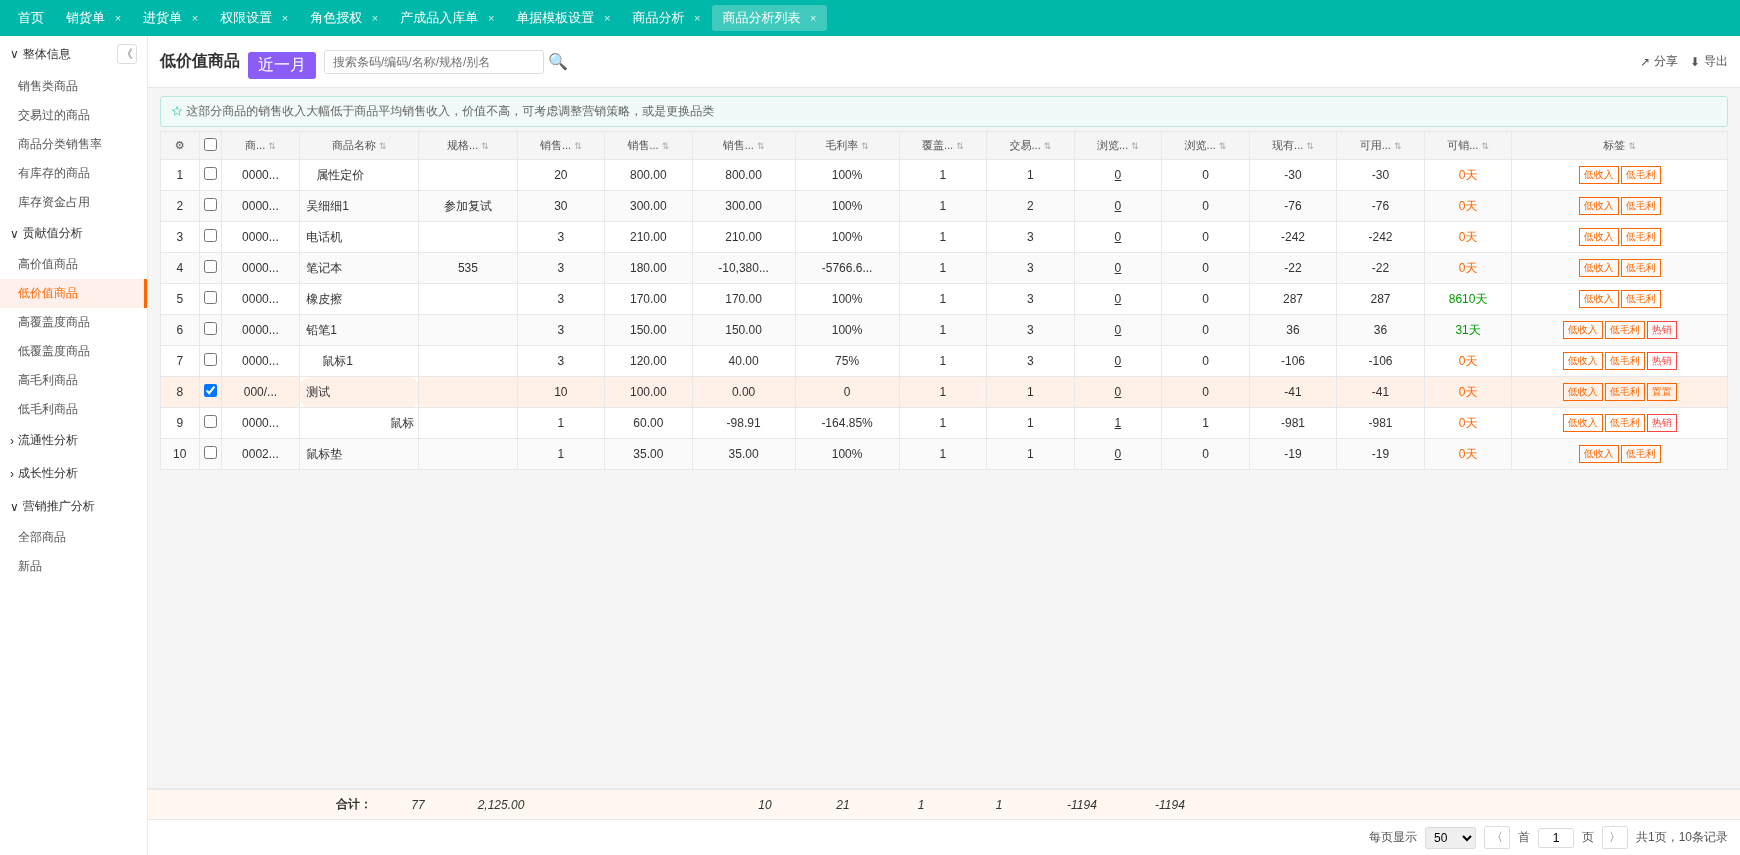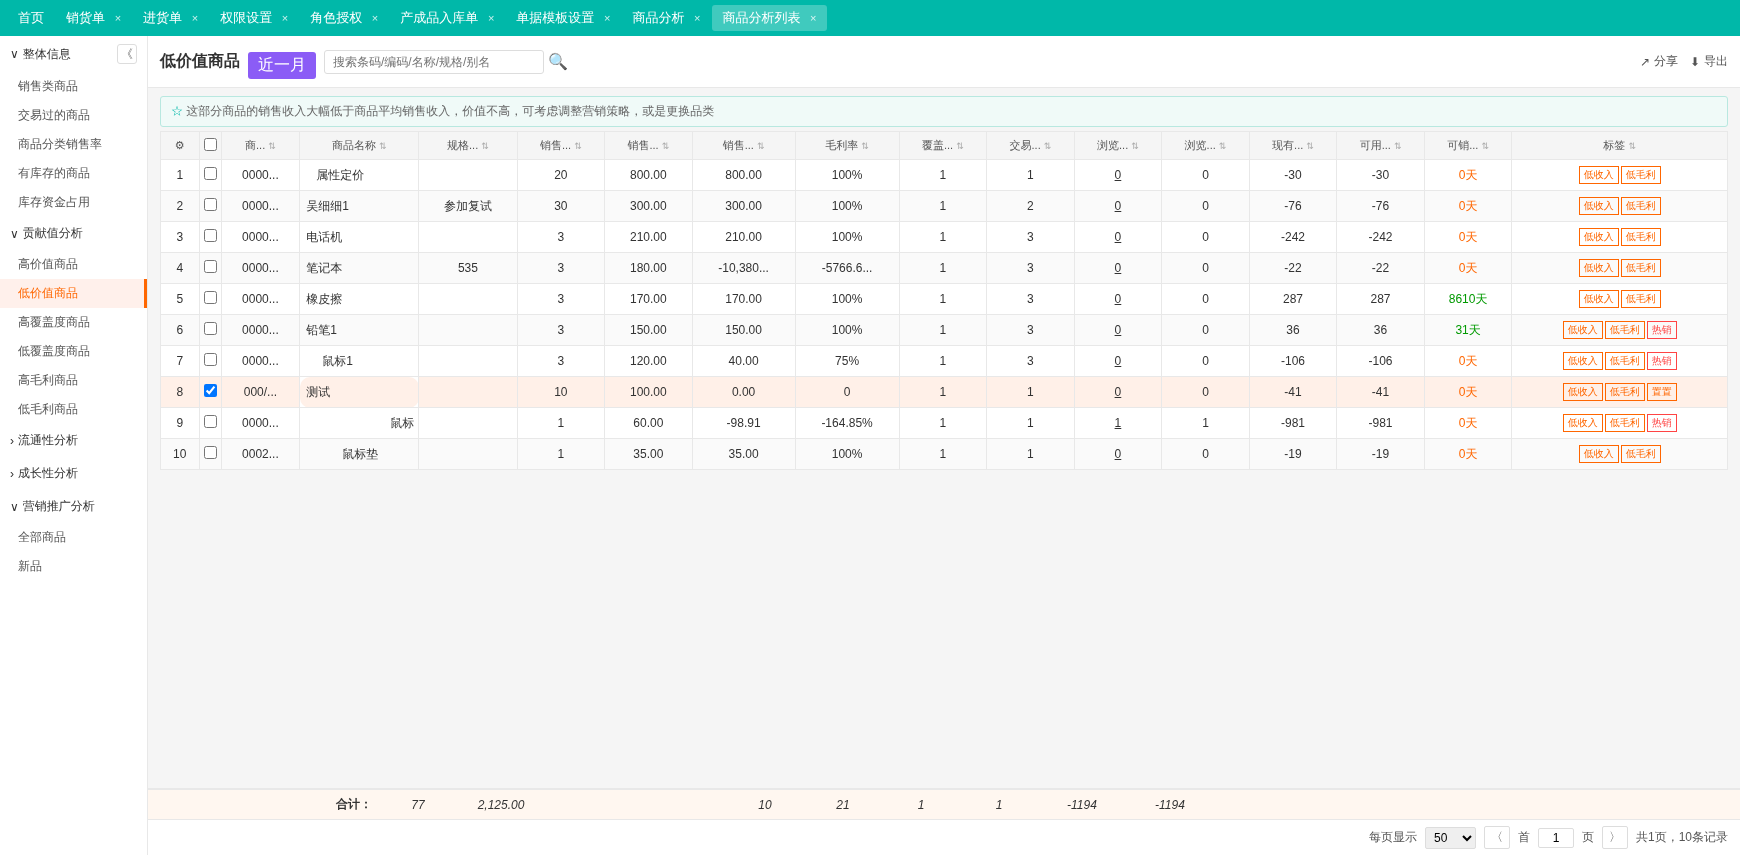--- a/index.html
+++ b/index.html
@@ -537,21 +537,21 @@
       <td>1</td>
       <td>-981</td>
       <td>-981</td>
       <td class="day-orange">0天</td>
       <td><span class="tag tag-orange">低收入</span><span class="tag tag-orange">低毛利</span><span class="tag tag-red">热销</span></td>
     </tr>
             <tr>
       <td>10</td>
       <td class="checkbox-cell"><input type="checkbox" style=""></td>
       <td>0002...</td>
-      <td style="text-align:center;padding-left:6px;">鼠标垫</td>
+      <td style="text-align:left;padding-left:6px;">鼠标垫</td>
       <td></td>
       <td>1</td>
       <td>35.00</td>
       <td>35.00</td>
       <td>100%</td>
       <td>1</td>
       <td>1</td>
       <td><span class="underline-link">0</span></td>
       <td>0</td>
       <td>-19</td>

